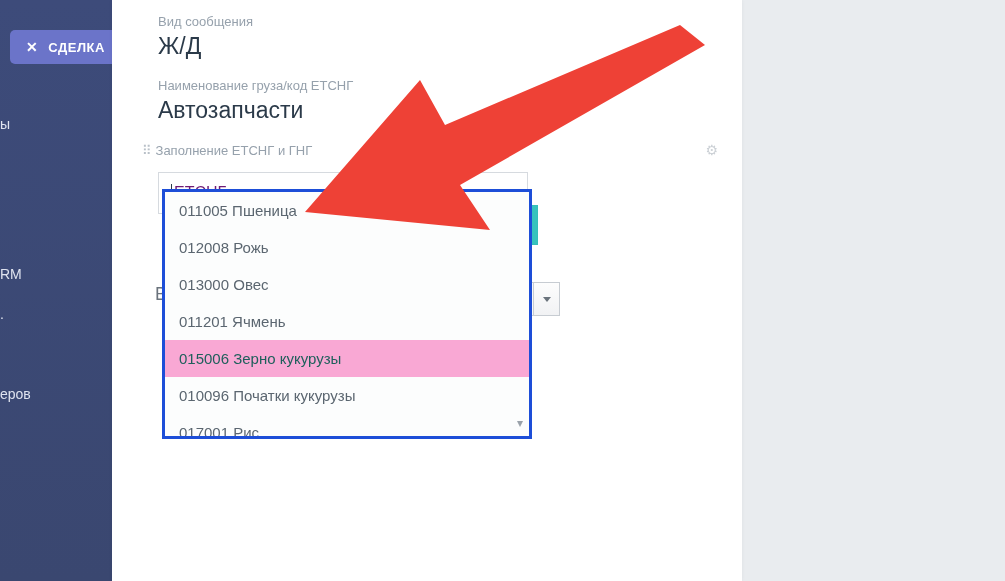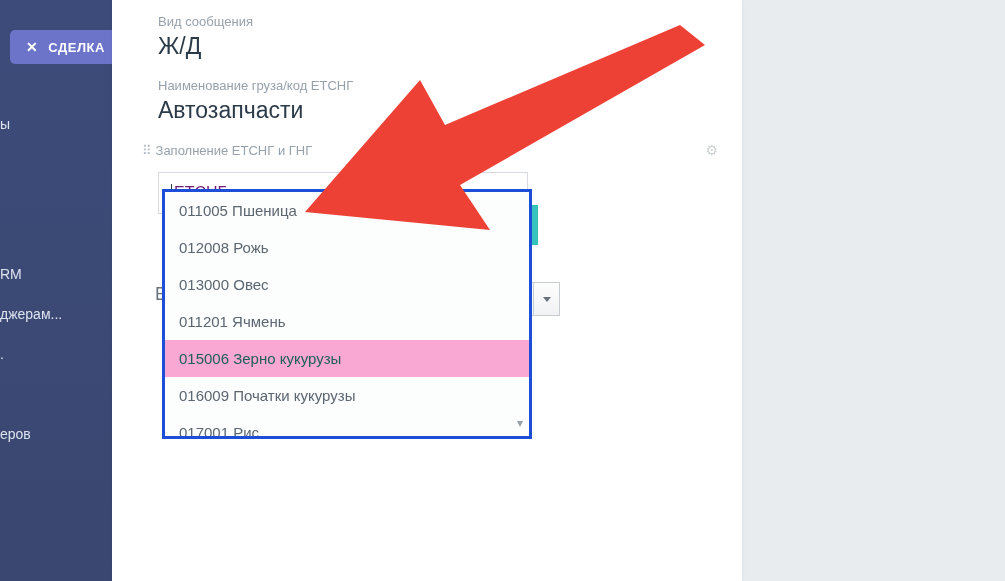--- a/index.html
+++ b/index.html
@@ -80,21 +80,20 @@
 <body>
 
 <div class="sidebar">
   <div class="deal-btn">
     <span class="x">✕</span>
     <span>СДЕЛКА</span>
   </div>
   <div class="nav-item">ы</div>
   <div style="height:110px"></div>
   <div class="nav-item">RM</div>
-  <div class="nav-item">джерам...</div>
   <div class="nav-item">.</div>
   <div style="height:40px"></div>
   <div class="nav-item">еров</div>
 </div>
 
 <div class="card">
   <div class="field-block">
     <div class="field-label">Вид сообщения</div>
     <div class="field-value">Ж/Д</div>
   </div>
@@ -129,21 +128,21 @@
 </div>
 
 <div class="btn-teal btn-save">Записать в сущность</div>
 
 <div class="popup" id="dropdown">
     <div class="popup-item">011005 Пшеница</div>
     <div class="popup-item">012008 Рожь</div>
     <div class="popup-item">013000 Овес</div>
     <div class="popup-item">011201 Ячмень</div>
     <div class="popup-item hover">015006 Зерно кукурузы</div>
-    <div class="popup-item">016009 Початки кукурузы</div>
+    <div class="popup-item">010096 Початки кукурузы</div>
     <div class="popup-item">017001 Рис</div>
     <div class="popup-scroll">▾</div>
   </div>
 
 <svg class="arrow-svg" width="570" height="260">
   <defs></defs>
   <polygon points="530,35 555,55 310,195 340,240 155,222 270,90 295,135" fill="#ee4136"></polygon>
 </svg>
 
 </body></html>

